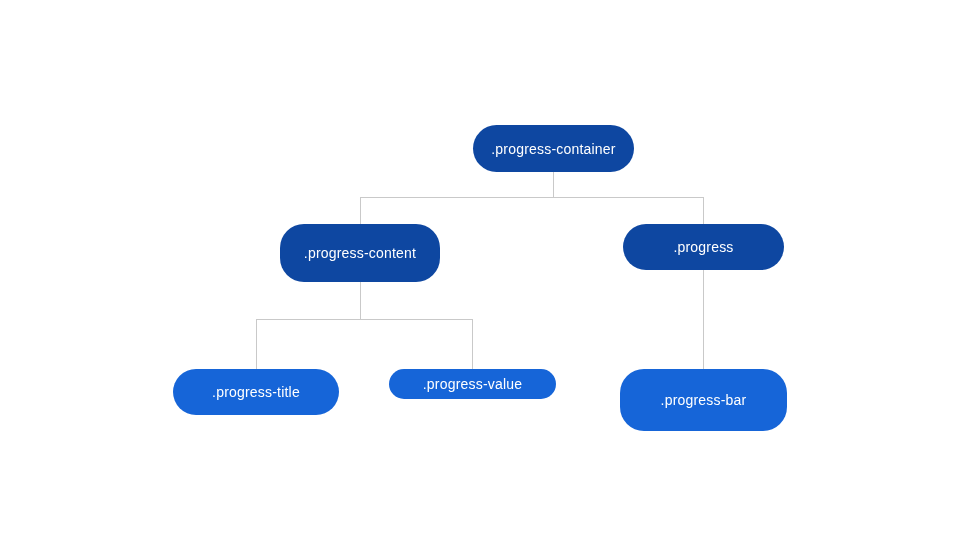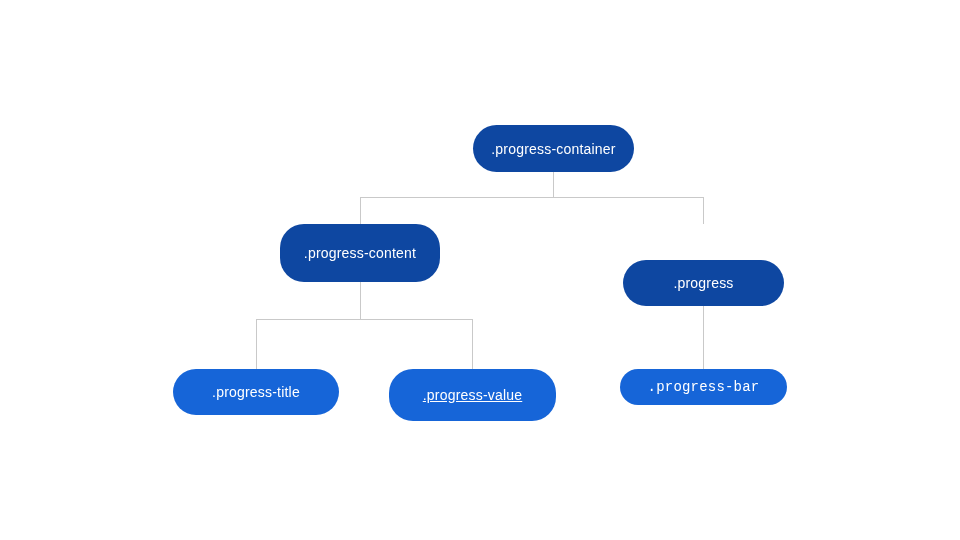--- a/index.html
+++ b/index.html
@@ -34,24 +34,24 @@
   .line {
     position: absolute;
     background: var(--connector, #c9c9c9);
   }
   .line.v { width: 1px; }
   .line.h { height: 1px; }
 
   
   #n-container { left: 473px; top: 125px; width: 161px; height: 47px; }
   #n-content   { left: 280px; top: 224px; width: 160px; height: 58px; }
-  #n-progress  { left: 623px; top: 224px; width: 161px; height: 46px; margin-top: 36px; }
+  #n-progress  { left: 623px; top: 224px; width: 161px; height: 46px; }
   #n-title     { left: 173px; top: 369px; width: 166px; height: 46px; text-align: right; }
-  #n-value     { left: 389px; top: 369px; width: 167px; height: 52px; text-decoration: underline; }
-  #n-bar       { left: 620px; top: 369px; width: 167px; height: 36px; font-family: Liberation Mono, monospace; }
+  #n-value     { left: 389px; top: 369px; width: 167px; height: 30px; }
+  #n-bar       { left: 620px; top: 369px; width: 167px; height: 62px; }
 
   
   #l-v1 { left: 553px; top: 172px; height: 25px; }
   #l-h1 { left: 360px; top: 197px; width: 344px; }
   #l-v2 { left: 360px; top: 197px; height: 27px; }
   #l-v3 { left: 703px; top: 197px; height: 27px; }
   #l-v4 { left: 360px; top: 270px; height: 50px; }
   #l-h2 { left: 256px; top: 319px; width: 217px; }
   #l-v5 { left: 256px; top: 319px; height: 50px; }
   #l-v6 { left: 472px; top: 319px; height: 50px; }

